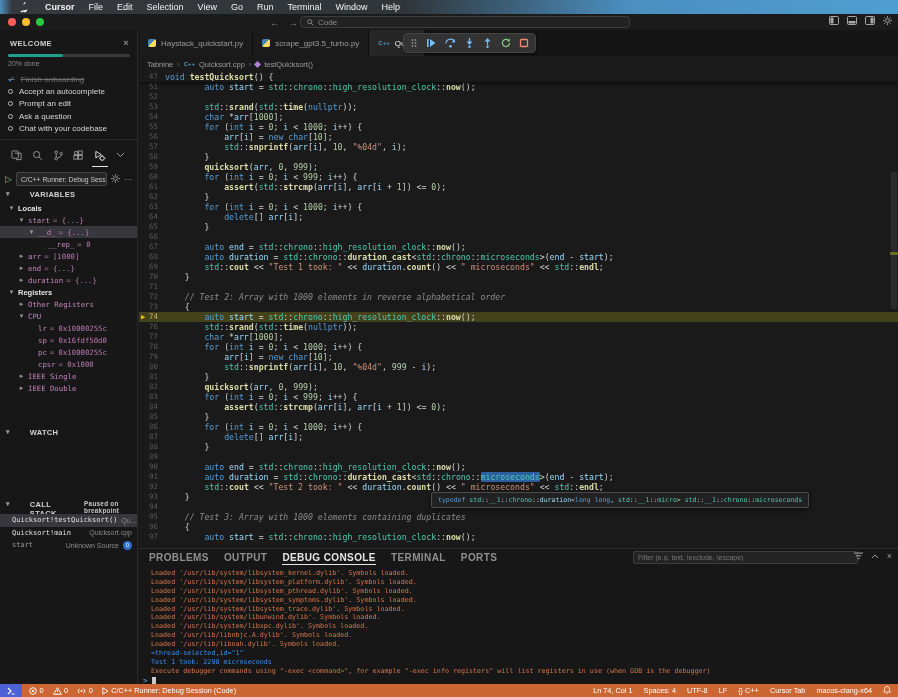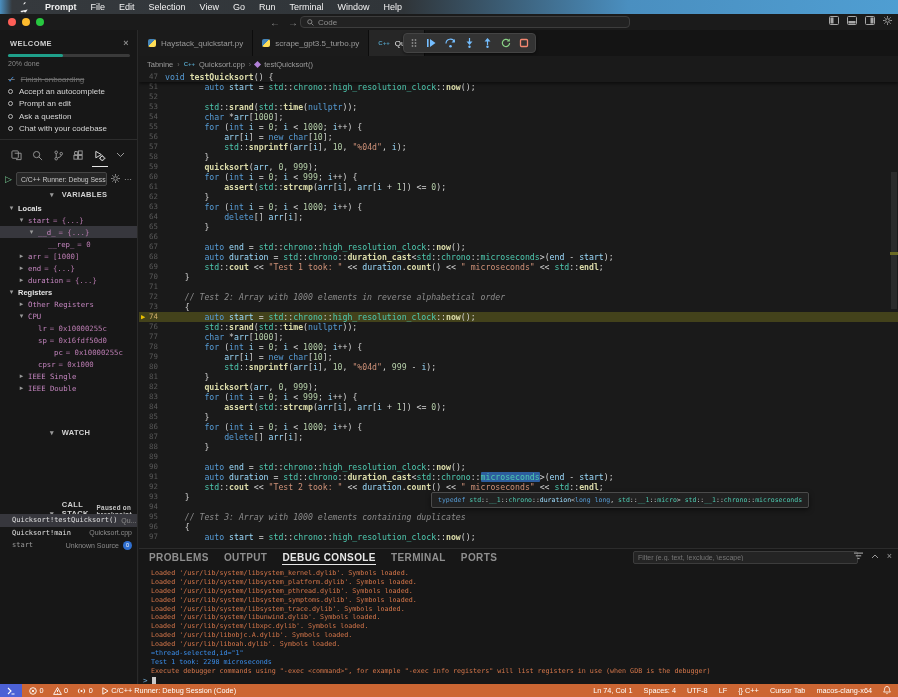--- a/index.html
+++ b/index.html
@@ -52,21 +52,21 @@
   .as-icon.active::after { content:""; position:absolute; left:0; right:0; bottom:-3px; height:1px; background:#e7e7e7; }
 
   .dbgconfig { position:absolute; left:0; top:140px; width:100%; height:18px; display:flex; align-items:center; gap:4px; padding:0 5px; }
   .dc-play { color:#74c991; font-size:9px; }
   .dc-select { flex:1; height:14px; border:1px solid #454545; background:#262626; border-radius:2px;
     display:flex; align-items:center; justify-content:space-between; padding:0 4px; color:#c7c7c7; font-size:6.8px;
     white-space:nowrap; overflow:hidden; }
   .dc-gear,.dc-dots { color:#9a9a9a; font-size:8px; }
 
   .sect-head { position:absolute; left:6px; right:4px; font-size:7.5px; font-weight:bold; letter-spacing:.3px;
-    color:#d2d2d2; display:flex; gap:8px; align-items:flex-end;margin-left:44px; }
+    color:#d2d2d2; display:flex; gap:20px; align-items:flex-start; }
   .sect-head .tw { color:#9a9a9a; font-size:7px; }
   .paused { margin-left:auto; color:#c9c9c9; font-size:6.3px; font-weight:bold; }
 
   .vartree { position:absolute; left:0; top:172px; width:100%; }
   .vrow { height:12px; display:flex; align-items:center; gap:3px; font-size:7.3px;
     font-family:"DejaVu Sans Mono", monospace; white-space:nowrap; overflow:hidden; }
   .vrow.selected { background:#37373d; }
   .vrow .tw { color:#9a9a9a; font-size:7px; width:7px; text-align:center; font-family:"Liberation Sans",sans-serif; }
   .vrow .vhead { color:#e3e3e3; font-weight:bold; font-family:"Liberation Sans",sans-serif; font-size:7.5px; }
   .vrow .vname { color:#c586c0; }
@@ -156,21 +156,21 @@
 <body>
 
 <div class="app">
 
   <div class="menubar">
     <span class="apple">
       <svg width="8" height="10" viewBox="0 0 8 10">
           <path fill="#eee" d="M5.6 0c.1.7-.2 1.3-.6 1.8-.4.5-1 .8-1.6.8-.1-.6.2-1.3.6-1.7C4.4.4 5.1.1 5.6 0zM7.6 7.4c-.3.7-.5 1-.9 1.6-.6.9-1.4 2-2.4 1-.5-.4-1-.4-1.5 0C1.8 10.9 1 9.9.4 9 .-.9 0 .5 4.2 2.8 4c.6 0 1 .3 1.4.3.4 0 1-.4 1.7-.3.6 0 1.3.3 1.7 1-.1.1-1 .6-1 1.7 0 1.3 1 1.7 1 1.7z"></path>
         </svg>
     </span>
-    <span class="menu-item brand">Prompt</span>
+    <span class="menu-item brand">Cursor</span>
     <span class="menu-item">File</span>
     <span class="menu-item">Edit</span>
     <span class="menu-item">Selection</span>
     <span class="menu-item">View</span>
     <span class="menu-item">Go</span>
     <span class="menu-item">Run</span>
     <span class="menu-item">Terminal</span>
     <span class="menu-item">Window</span>
     <span class="menu-item">Help</span>
   </div>
@@ -356,21 +356,21 @@
         <div class="vrow " style="padding-left:28px">
           <span class="tw"></span>
           <span class="vname">lr</span> 
           <span class="vval">= 0x10000255c</span>
         </div>
         <div class="vrow " style="padding-left:28px">
           <span class="tw"></span>
           <span class="vname">sp</span> 
           <span class="vval">= 0x16fdf50d0</span>
         </div>
-        <div class="vrow " style="padding-left:44px">
+        <div class="vrow " style="padding-left:28px">
           <span class="tw"></span>
           <span class="vname">pc</span> 
           <span class="vval">= 0x10000255c</span>
         </div>
         <div class="vrow " style="padding-left:28px">
           <span class="tw"></span>
           <span class="vname">cpsr</span> 
           <span class="vval">= 0x1000</span>
         </div>
         <div class="vrow " style="padding-left:18px">

